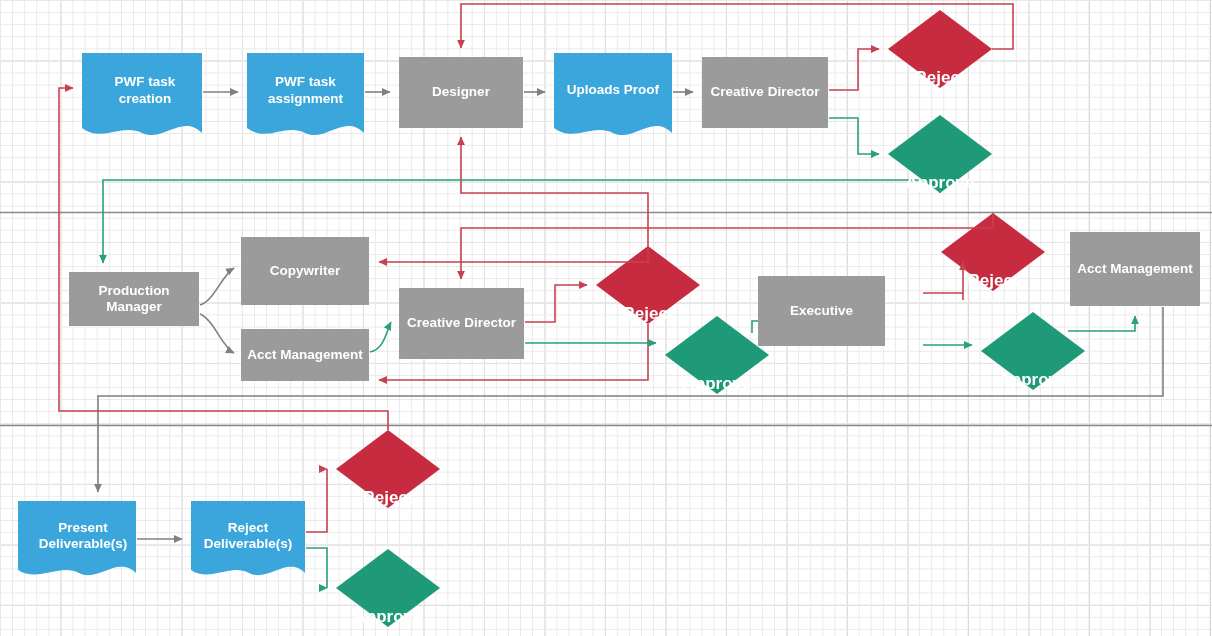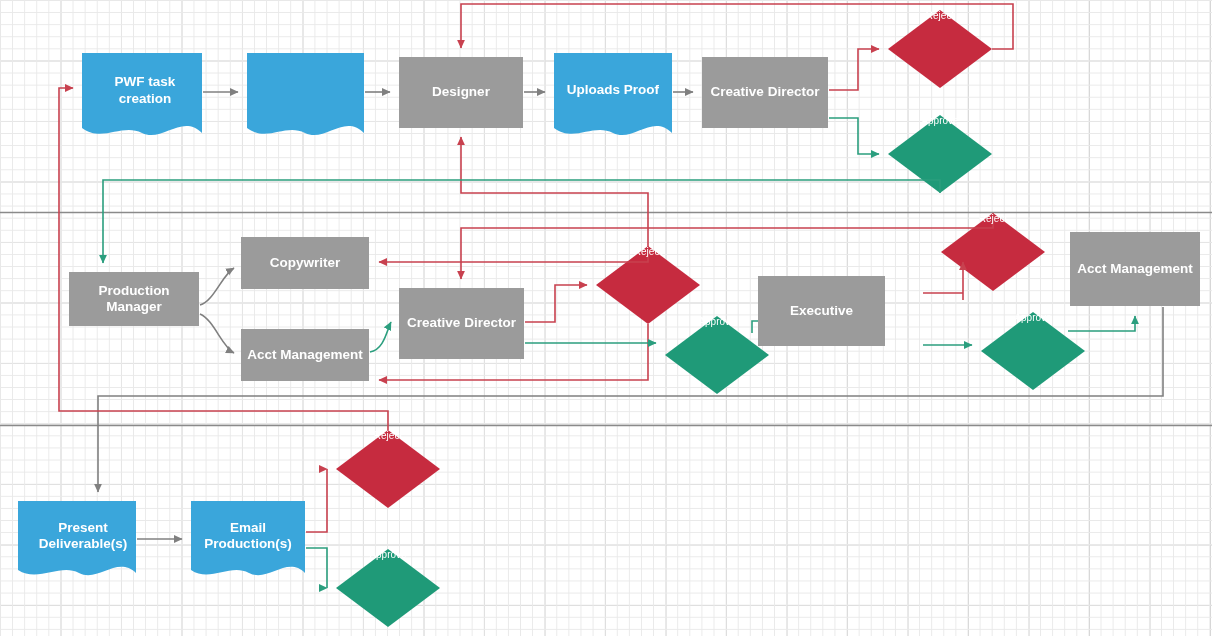--- a/index.html
+++ b/index.html
@@ -19,22 +19,22 @@
     background-size:12.1px 12.1px, 12.1px 12.1px, 60.5px 60.5px, 60.5px 60.5px;
     background-position:0 0.5px, 0.5px 0, 0 0.5px, 0.5px 0;
   }
   svg.layer{position:absolute;left:0;top:0;width:1212px;height:636px;}
   .node{position:absolute;display:flex;align-items:center;justify-content:center;
         text-align:center;color:#ffffff;font-weight:bold;line-height:1.22;
         box-sizing:border-box;}
   .rect{border-radius:0;background:#9b9b9b;font-size:13.5px;}
   .doc{background:transparent;font-size:13.5px;}
   .doc .doclabel{position:relative;z-index:2;}
-  .diamond-lbl{position:absolute;display:flex;align-items:flex-start;justify-content:center;
-        color:#fff;font-weight:normal;font-size:10px;pointer-events:none;}
+  .diamond-lbl{position:absolute;display:flex;align-items:flex-end;justify-content:center;
+        color:#fff;font-weight:bold;font-size:17px;pointer-events:none;}
 </style>
 </head>
 <body>
 
 <div id="canvas">
 
   <svg class="layer" viewBox="0 0 1212 636">
     <defs>
       <marker id="ag" markerWidth="9" markerHeight="9" refX="8" refY="4.5" orient="auto" markerUnits="userSpaceOnUse">
         <path d="M0,0.6 L8.6,4.5 L0,8.4 z" fill="#808080"></path>
@@ -173,41 +173,44 @@
       <path d="M1068,331 H1135 V316" fill="none" stroke="#2b9e7e" stroke-width="1.6" marker-end="url(#ae)"></path>
     </g>
     <g>
       <path d="M306,548 H327 V588 H327" fill="none" stroke="#2b9e7e" stroke-width="1.6" marker-end="url(#ae)"></path>
     </g>
   </svg>
 
   <div class="node doc" style="left:72px;top:53px;width:126px;height:75px;padding-left:20px;">
     <span class="doclabel">PWF task creation</span>
   </div>
+  <div class="node doc" style="left:247px;top:53px;width:117px;height:75px;">
+    <span class="doclabel">PWF task assignment</span>
+  </div>
   <div class="node rect" style="left:399px;top:57px;width:124px;height:71px;">
     <span>Designer</span>
   </div>
   <div class="node doc" style="left:554px;top:53px;width:118px;height:75px;">
     <span class="doclabel">Uploads Proof</span>
   </div>
   <div class="node rect" style="left:702px;top:57px;width:126px;height:71px;">
     <span>Creative Director</span>
   </div>
 
   <div class="diamond-lbl" style="left:888px;top:10px;width:104px;height:78px;">
     <span>Reject</span>
   </div>
   <div class="diamond-lbl" style="left:888px;top:115px;width:104px;height:78px;">
     <span>Approve</span>
   </div>
 
   <div class="node rect" style="left:69px;top:272px;width:130px;height:54px;">
     <span>Production Manager</span>
   </div>
-  <div class="node rect" style="left:241px;top:237px;width:128px;height:52px;">
+  <div class="node rect" style="left:241px;top:237px;width:128px;height:68px;">
     <span>Copywriter</span>
   </div>
   <div class="node rect" style="left:241px;top:329px;width:128px;height:52px;">
     <span>Acct Management</span>
   </div>
   <div class="node rect" style="left:399px;top:288px;width:125px;height:71px;">
     <span>Creative Director</span>
   </div>
   <div class="diamond-lbl" style="left:596px;top:246px;width:104px;height:78px;">
     <span>Reject</span>
@@ -225,21 +228,21 @@
     <span>Approve</span>
   </div>
   <div class="node rect" style="left:1070px;top:232px;width:130px;height:74px;">
     <span>Acct Management</span>
   </div>
 
   <div class="node doc" style="left:18px;top:501px;width:130px;height:70px;">
     <span class="doclabel">Present Deliverable(s)</span>
   </div>
   <div class="node doc" style="left:191px;top:501px;width:114px;height:70px;">
-    <span class="doclabel">Email Production(s)</span>
+    <span class="doclabel">Reject Deliverable(s)</span>
   </div>
   <div class="diamond-lbl" style="left:336px;top:430px;width:104px;height:78px;">
     <span>Reject</span>
   </div>
   <div class="diamond-lbl" style="left:336px;top:549px;width:104px;height:78px;">
     <span>Approve</span>
   </div>
 
 </div>
 

